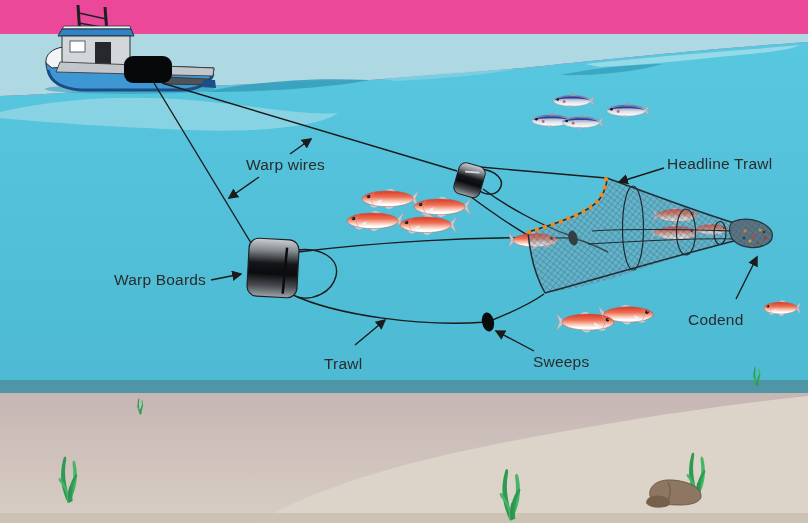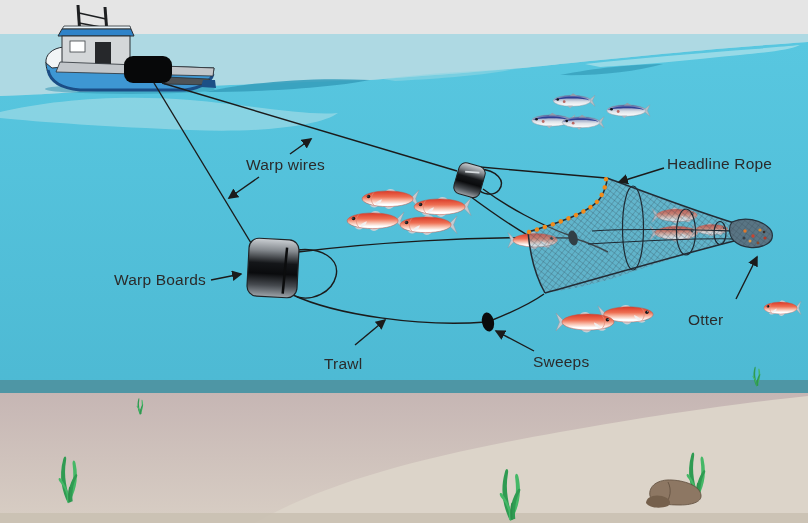--- a/index.html
+++ b/index.html
@@ -1,16 +1,16 @@
 <!DOCTYPE html>
 <html><head>
 <meta charset="utf-8">
 <style>
   html,body{margin:0;padding:0;background:#fff;}
-  .stage{position:relative;width:808px;height:523px;overflow:hidden;background:#e5e5e5;
+  .stage{position:relative;width:808px;height:523px;overflow:hidden;background:#ec4899;
          font-family:"Liberation Sans",sans-serif;}
   .stage svg{position:absolute;left:0;top:0;}
   .title{position:absolute;top:-30px;left:0;width:100%;text-align:center;
          font-size:31px;font-weight:bold;color:#3a3a3a;letter-spacing:.5px;}
   .lbl{position:absolute;font-size:15.5px;color:#2b2b2b;white-space:nowrap;letter-spacing:.2px;}
 </style>
 </head>
 <body>
 
 <div class="stage">
@@ -227,19 +227,19 @@
   <path d="M211,280 L241,274"></path>
   <path d="M355,345 L385,320"></path>
   <path d="M534,351 L496,331"></path>
   <path d="M736,299 L757,257"></path>
   <path d="M664,168 L619,182"></path>
 </g>
 </svg>
 
 <div class="title">Midwater Trawl</div>
 <div class="lbl" style="left:246px;top:156px">Warp wires</div>
-<div class="lbl" style="left:667px;top:155px">Headline Rope</div>
+<div class="lbl" style="left:667px;top:155px">Headline Trawl</div>
 <div class="lbl" style="left:114px;top:271px">Warp Boards</div>
 <div class="lbl" style="left:324px;top:355px">Trawl</div>
 <div class="lbl" style="left:533px;top:353px">Sweeps</div>
-<div class="lbl" style="left:688px;top:311px">Otter</div>
+<div class="lbl" style="left:688px;top:311px">Codend</div>
 
 </div>
 
 </body></html>

